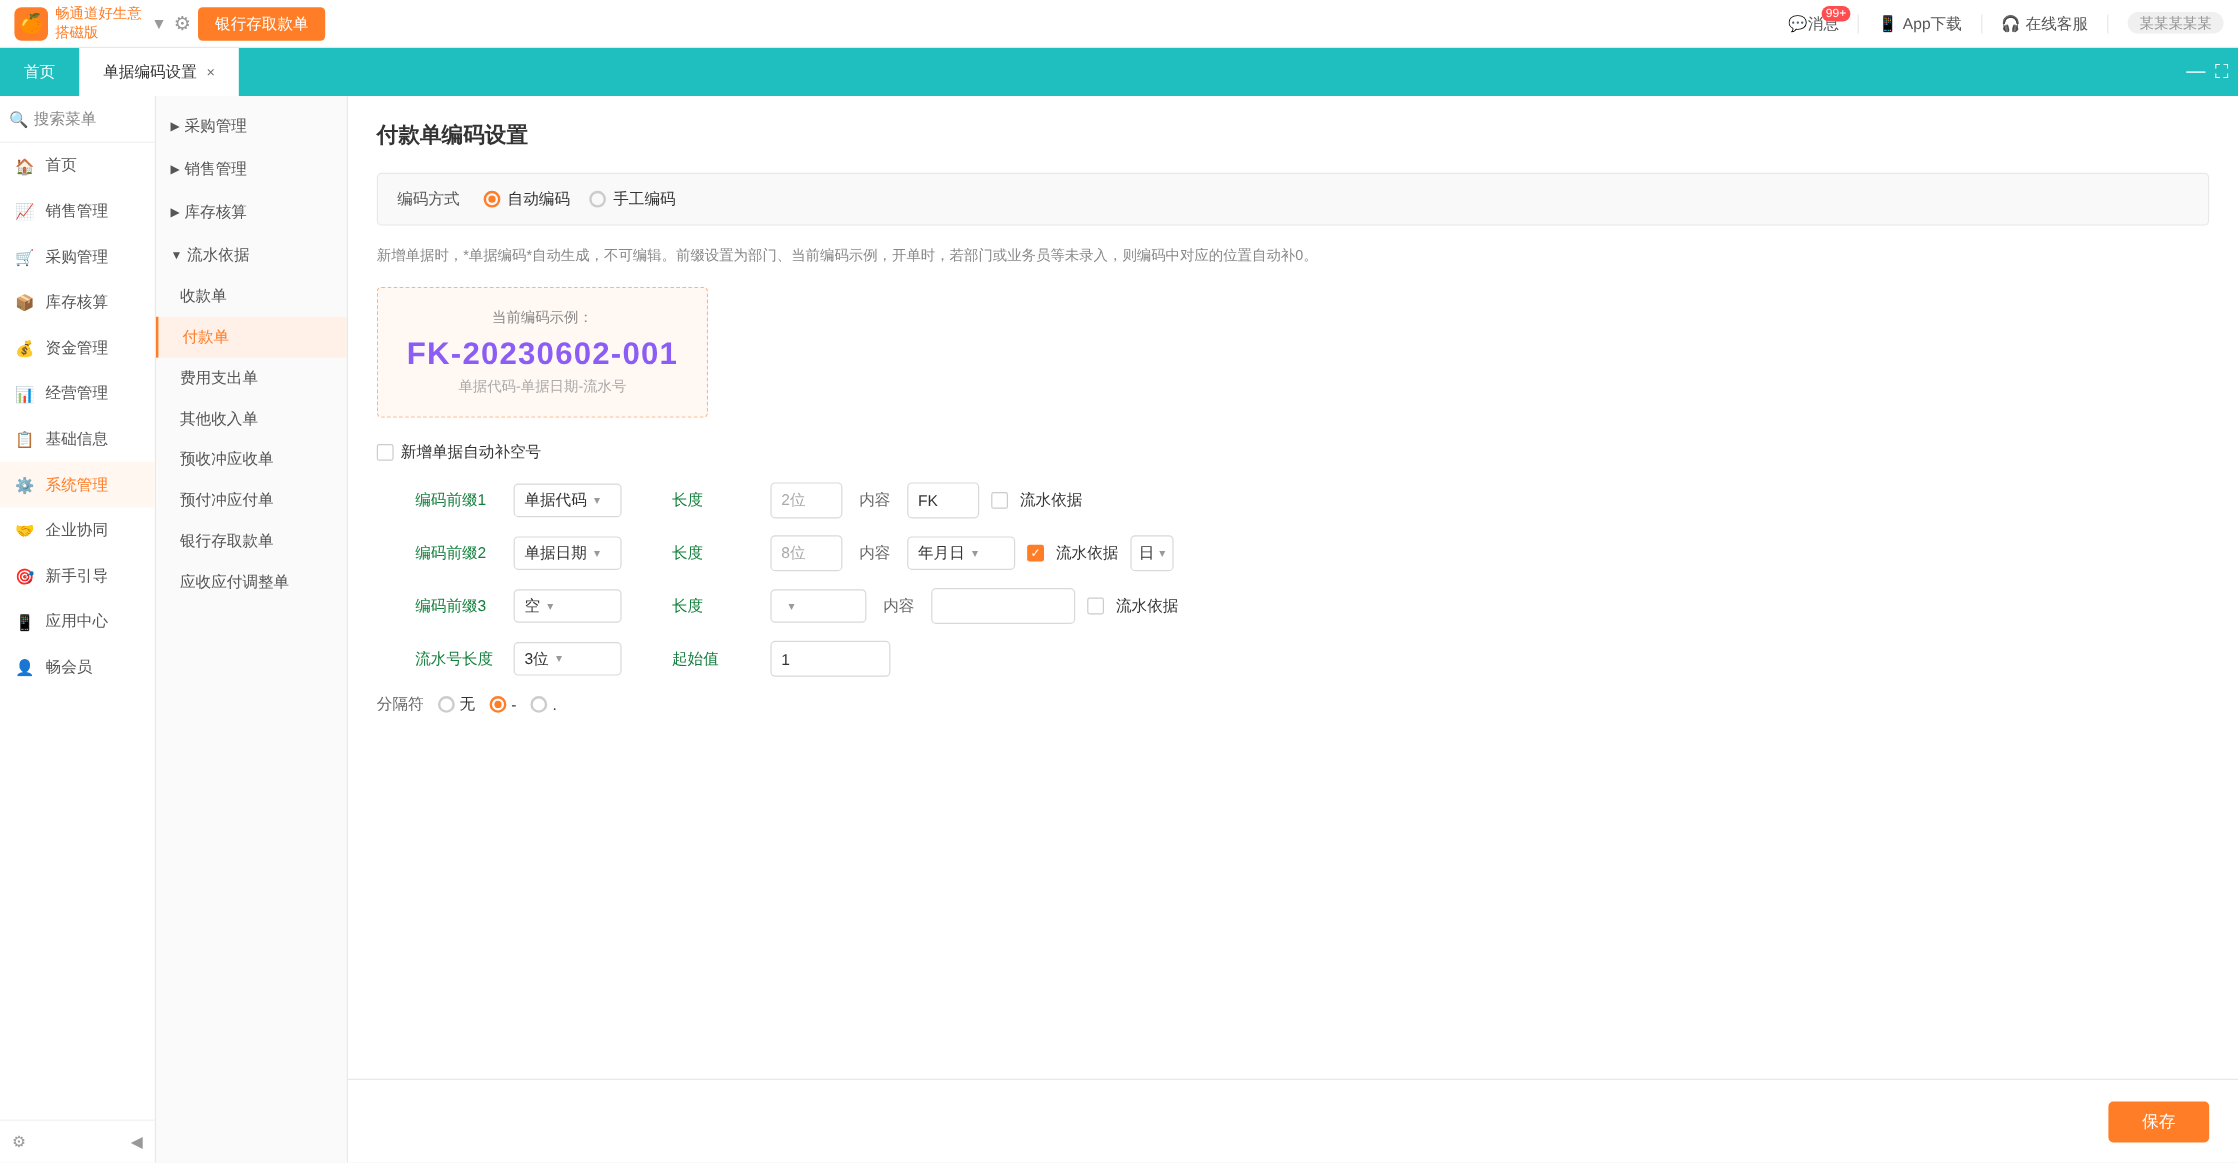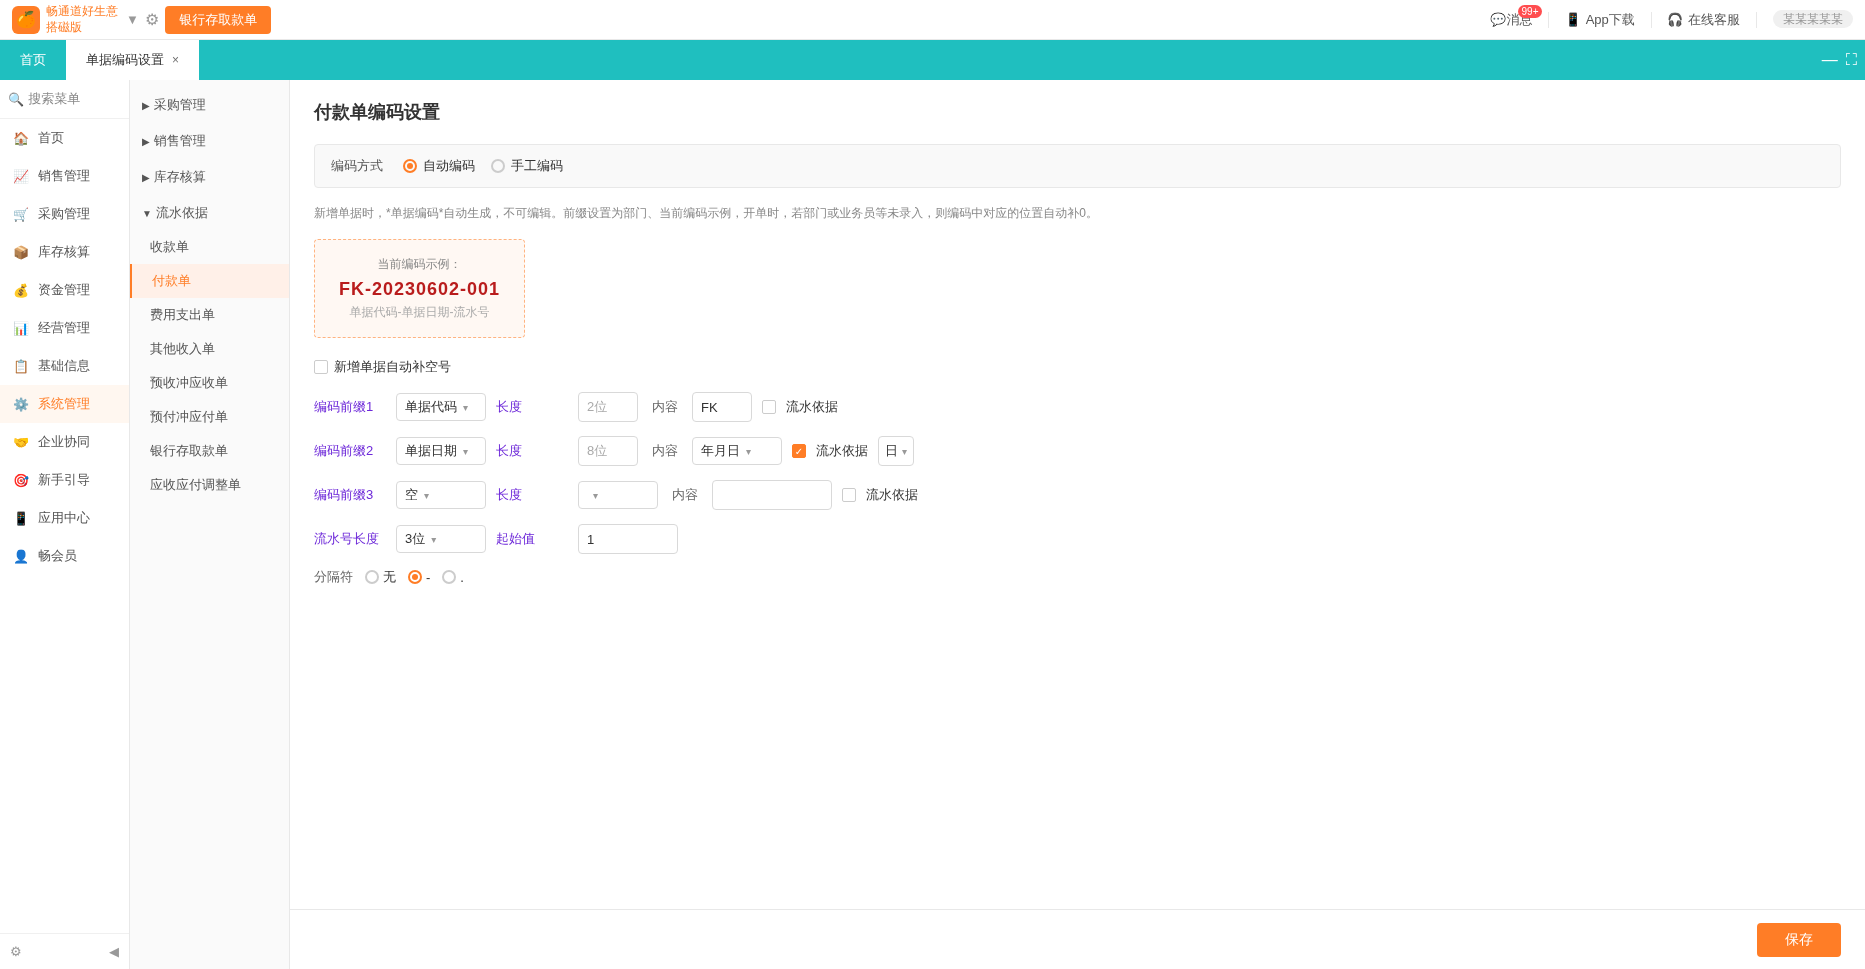--- a/index.html
+++ b/index.html
@@ -60,47 +60,47 @@
     .radio-dot { width: 14px; height: 14px; border-radius: 50%; border: 2px solid #ccc; display: flex; align-items: center; justify-content: center; }
     .radio-dot.checked { border-color: #ff7d26; }
     .radio-dot.checked::after { content: ''; width: 6px; height: 6px; border-radius: 50%; background: #ff7d26; }
     .label-text { font-size: 13px; color: #555; }
 
     .info-text { font-size: 12px; color: #888; margin-bottom: 16px; line-height: 1.6; }
 
     
     .preview-box { border: 1.5px dashed #ffb380; background: #fff8f3; border-radius: 4px; padding: 16px 24px; display: inline-block; margin-bottom: 20px; text-align: center; }
     .preview-label { font-size: 12px; color: #888; margin-bottom: 6px; }
-    .preview-code { font-size: 18px; font-weight: 700; color: #b91c1c; letter-spacing: 1px; }
+    .preview-code { font-size: 26px; font-weight: 700; color: #8b5cf6; letter-spacing: 1px; }
     .preview-sub { font-size: 12px; color: #aaa; margin-top: 4px; }
 
     
     .checkbox-row { display: flex; align-items: center; gap: 6px; margin-bottom: 16px; }
     .checkbox-box { width: 14px; height: 14px; border: 1.5px solid #ccc; border-radius: 2px; display: inline-block; }
 
     
     .form-row { display: flex; align-items: center; gap: 10px; margin-bottom: 14px; }
-    .form-label { min-width: 72px; color: #6d28d9; font-size: 13px; flex-shrink: 0; }
+    .form-label { min-width: 72px; color: #15803d; font-size: 13px; flex-shrink: 0; margin-left: 32px; }
     .form-select { height: 28px; border: 1px solid #d9d9d9; border-radius: 4px; padding: 0 8px; font-size: 13px; background: #fff; display: flex; align-items: center; justify-content: flex-start; cursor: pointer; gap: 6px; min-width: 90px; }
     .form-input { height: 30px; border: 1px solid #d9d9d9; border-radius: 4px; padding: 0 8px; font-size: 13px; background: #fff; display: flex; align-items: center; min-width: 60px; color: #aaa; }
     .form-input-val { height: 30px; border: 1px solid #d9d9d9; border-radius: 4px; padding: 0 8px; font-size: 13px; background: #fff; display: flex; align-items: center; min-width: 60px; }
     .form-content-label { color: #666; font-size: 13px; flex-shrink: 0; margin: 0 4px; }
     .checkbox-inline { width: 14px; height: 14px; border: 1.5px solid #ccc; border-radius: 2px; display: inline-block; flex-shrink: 0; }
     .checkbox-inline.checked { background: #ff7d26; border-color: #ff7d26; display: flex; align-items: center; justify-content: center; color: white; font-size: 10px; }
     .form-small-select { height: 30px; border: 1px solid #d9d9d9; border-radius: 4px; padding: 0 6px; font-size: 13px; background: #fff; display: flex; align-items: center; gap: 4px; cursor: pointer; }
     .down-arrow { font-size: 10px; color: #999; }
 
     
     .sep-row { display: flex; align-items: center; gap: 12px; margin-bottom: 16px; }
     .sep-label { color: #666; font-size: 13px; }
     .sep-radio-group { display: flex; align-items: center; gap: 12px; }
     .sep-radio { display: flex; align-items: center; gap: 4px; cursor: pointer; font-size: 13px; }
 
     
-    .bottom-bar { height: 60px; background: #fff; border-top: 1px solid #e8e8e8; display: flex; align-items: center; justify-content: flex-end; padding: 0 24px; flex-shrink: 0; }
+    .bottom-bar { height: 70px; background: #fff; border-top: 1px solid #e8e8e8; display: flex; align-items: center; justify-content: flex-end; padding: 0 24px; flex-shrink: 0; }
     .btn-save { background: #ff7d26; color: white; border: none; padding: 8px 28px; border-radius: 4px; cursor: pointer; font-size: 14px; }
 
     
     .v-divider { width: 1px; height: 16px; background: #e8e8e8; }
   </style>
 </head>
 <body>
 
 <div class="top-bar">
   <div class="top-bar-left">

